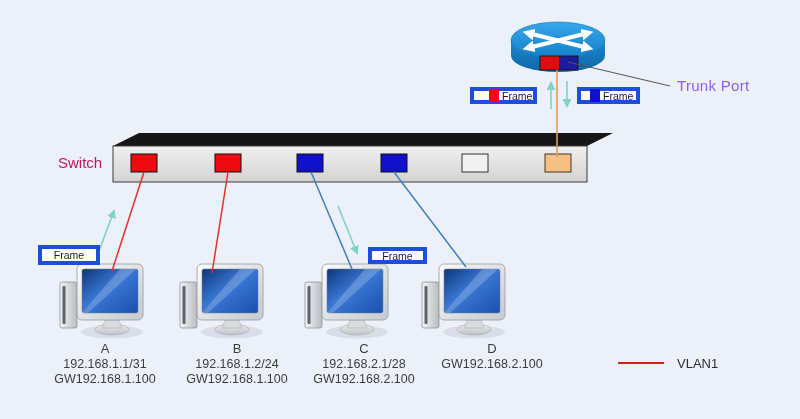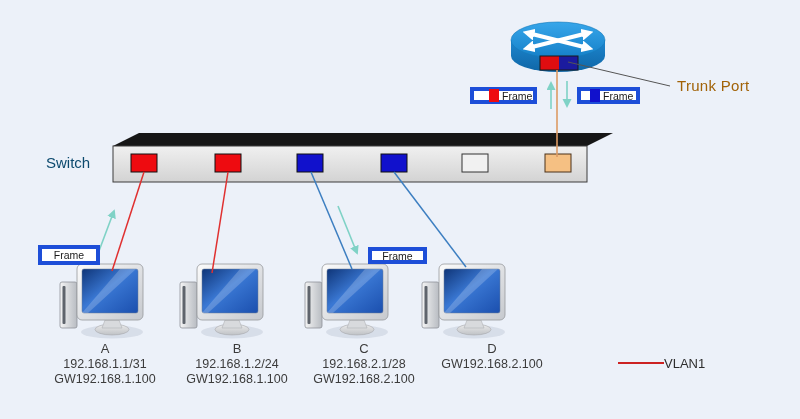--- a/index.html
+++ b/index.html
@@ -4,37 +4,37 @@
 <style>
   html,body{margin:0;padding:0;}
   #stage{
     position:relative;width:800px;height:419px;overflow:hidden;
     background:#ecf1f9;
     font-family:"Liberation Sans", sans-serif;
   }
   .abs{position:absolute;}
   #diagram-svg{position:absolute;left:0;top:0;}
   .label{color:#2e2e2e;}
-  .switch-label{left:46px;top:154px;font-size:15px;color:#0c4a6e;}
-  .trunk-label{left:677px;top:77px;font-size:15px;color:#a16207;letter-spacing:.3px;}
+  .switch-label{left:58px;top:154px;font-size:15px;color:#be185d;}
+  .trunk-label{left:677px;top:77px;font-size:15px;color:#8b5cf6;letter-spacing:.3px;}
   .frame-box{
     background:#ffffff;border:4px solid #1d4ed8;box-sizing:border-box;
     display:flex;align-items:center;font-size:10.5px;color:#1a1a1a;
   }
   .frame-box .txt{white-space:nowrap;}
   .fb-router1{left:470px;top:87px;width:67px;height:17px;padding-left:15px;gap:3px;}
   .fb-router2{left:577px;top:87px;width:63px;height:17px;padding-left:9px;gap:3px;}
   .fb-hosta{left:38px;top:245px;width:62px;height:20px;justify-content:center;}
   .fb-hostc{left:368px;top:247px;width:59px;height:17px;justify-content:center;}
   .host-block{width:130px;top:341px;text-align:center;color:#3c3c3c;line-height:15.5px;}
   .host-block .host-name{font-size:13px;}
   .host-block .host-ip,.host-block .host-gw{font-size:12.5px;}
   .hb-a{left:40px;} .hb-b{left:172px;} .hb-c{left:299px;} .hb-d{left:427px;}
   .legend{left:618px;top:353px;}
-  .legend-row{display:flex;align-items:center;height:20px;}
+  .legend-row{display:flex;align-items:center;height:20px;gap:13px;}
   .legend-row .lg-label{font-size:13px;color:#2e2e2e;}
 </style>
 </head>
 <body>
 
 <div id="stage">
 
   <svg id="diagram-svg" width="800" height="419" viewBox="0 0 800 419">
     <defs>
       <linearGradient id="faceGrad" x1="0" y1="0" x2="0" y2="1">

